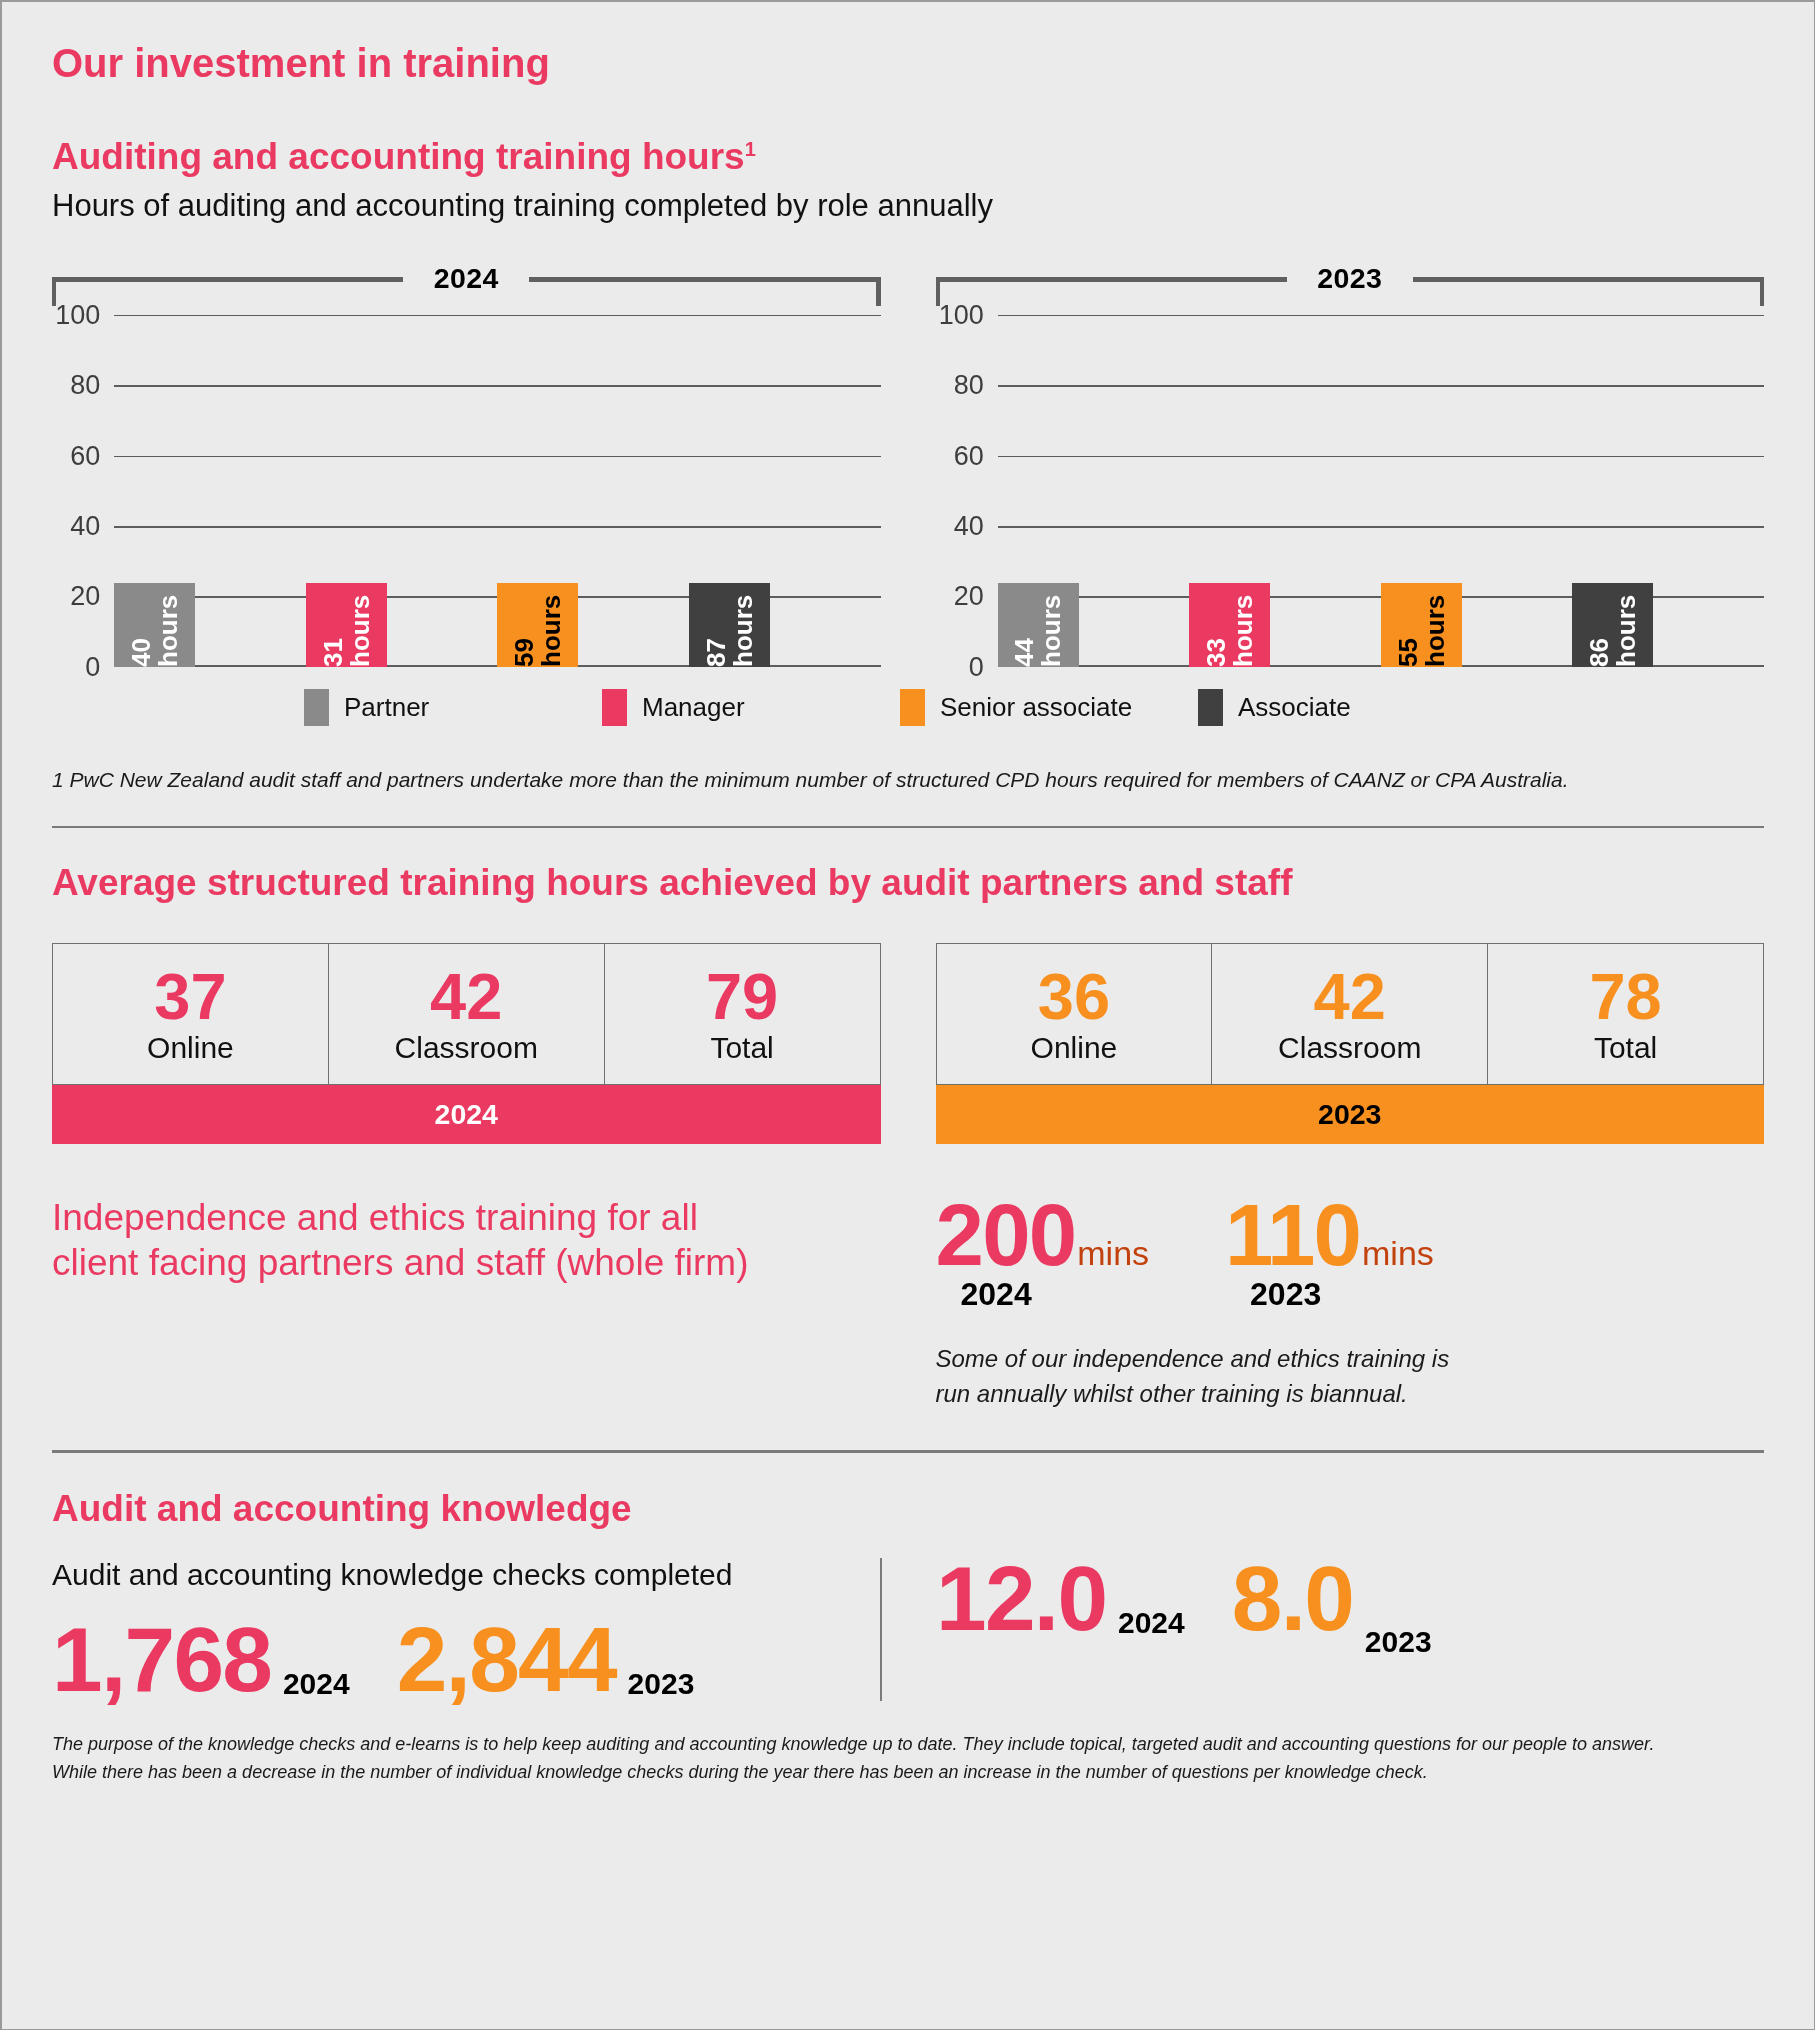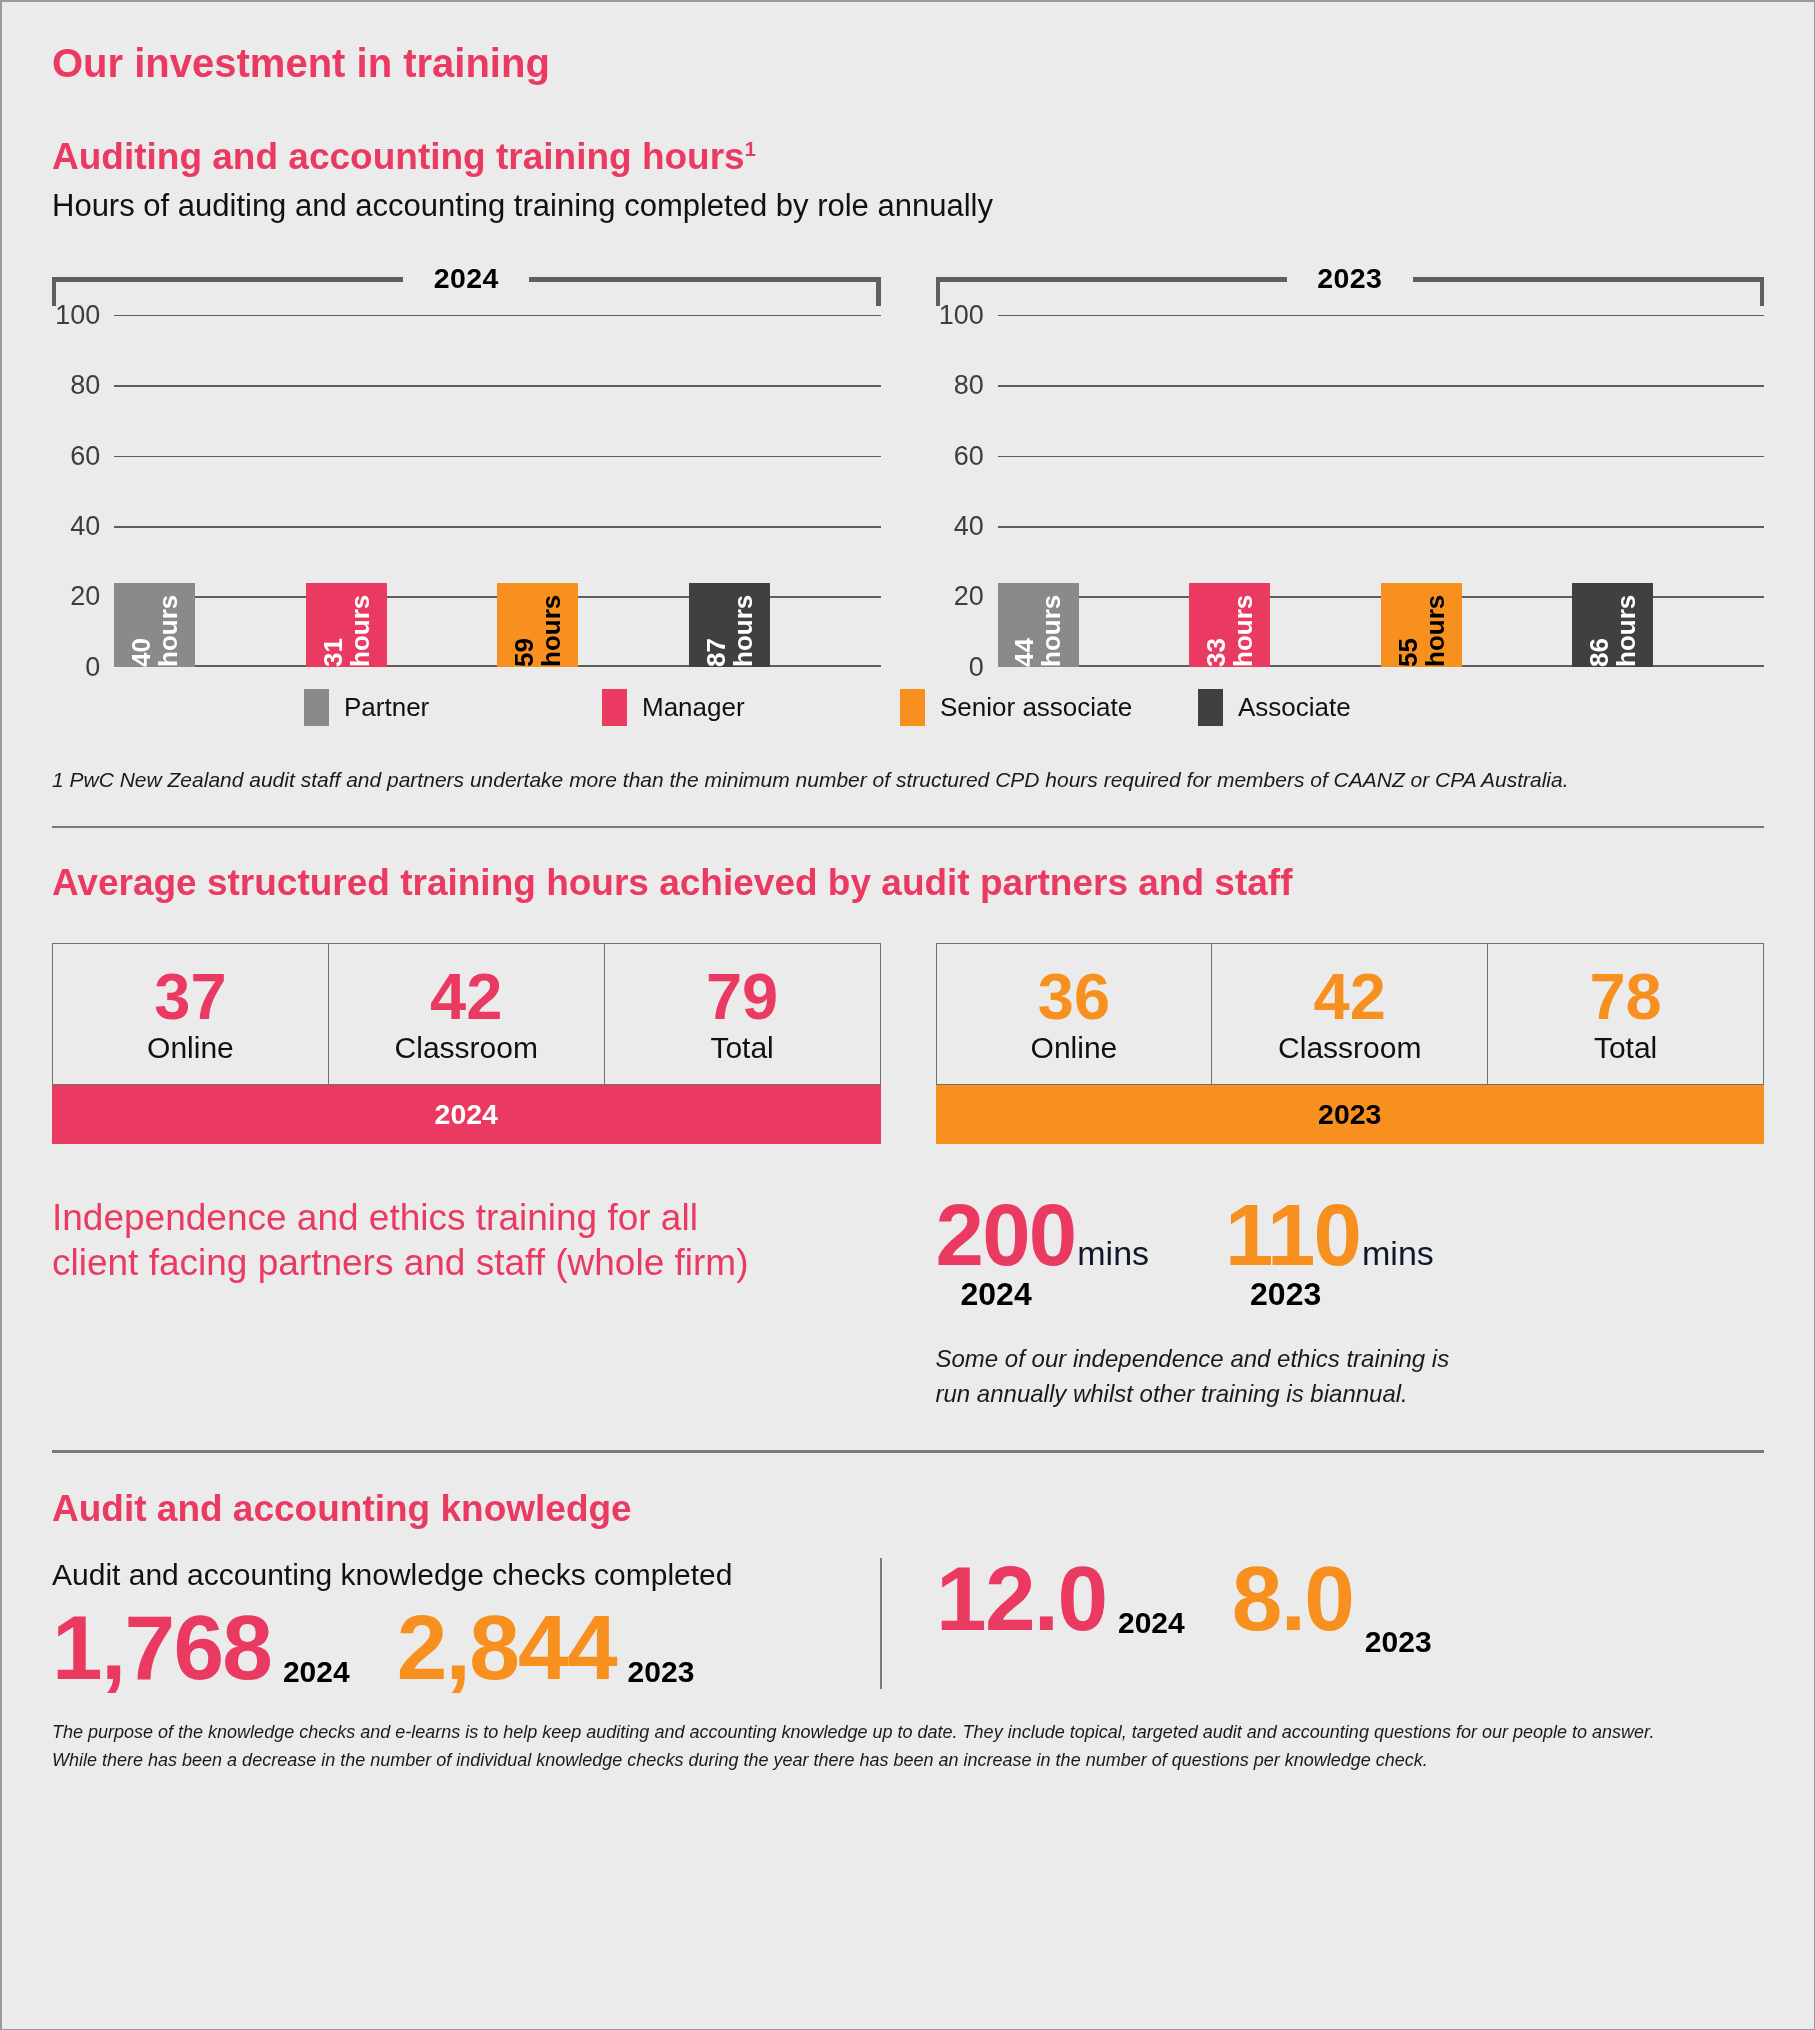--- a/index.html
+++ b/index.html
@@ -72,30 +72,30 @@
 
   
   .indep-row{display:flex;gap:55px;margin-top:52px;}
   .indep-left{flex:1;}
   .indep-title{font-size:37px;line-height:1.2;color:#ea3a62;}
   .indep-right{flex:1;}
   .mins-row{display:flex;gap:76px;}
   .mins-item{position:relative;}
   .mins-top{display:flex;align-items:baseline;}
   .mins-num{font-size:87px;font-weight:700;line-height:0.9;letter-spacing:-1.7px;}
-  .mins-unit{font-size:34px;color:#0f172a;margin-left:1.7px;}
+  .mins-unit{font-size:34px;color:#c2410c;margin-left:1.7px;}
   .mins-year{font-size:32px;font-weight:700;color:#000;margin-top:1.7px;padding-left:25px;}
   .indep-note{font-size:24px;font-style:italic;color:#1a1a1a;margin-top:28.5px;line-height:1.45;}
 
   
   .know-title{font-size:37px;color:#ea3a62;margin:0 0 28.5px 0;}
   .know-row{display:flex;}
   .know-col{flex:1;}
   .know-col.right{padding-left:54px;border-left:2.5px solid #7a7a7a;}
-  .know-head{font-size:30px;color:#111;margin-bottom:15px;}
+  .know-head{font-size:30px;color:#111;margin-bottom:27px;}
   .big-row{display:flex;align-items:flex-end;gap:47px;}
   .big-item{display:flex;align-items:flex-end;}
   .big-num{font-size:91px;font-weight:700;line-height:0.9;letter-spacing:-1.7px;}
   .big-year{font-size:30px;font-weight:700;color:#000;margin-left:11.7px;}
   .big-year.low{align-self:flex-end;position:relative;top:18.5px;}
   .bottom-note{font-size:18px;font-style:italic;color:#1a1a1a;line-height:1.55;margin-top:30px;}
   .bottom-note p{margin:0;}
 </style>
 </head>
 <body>

